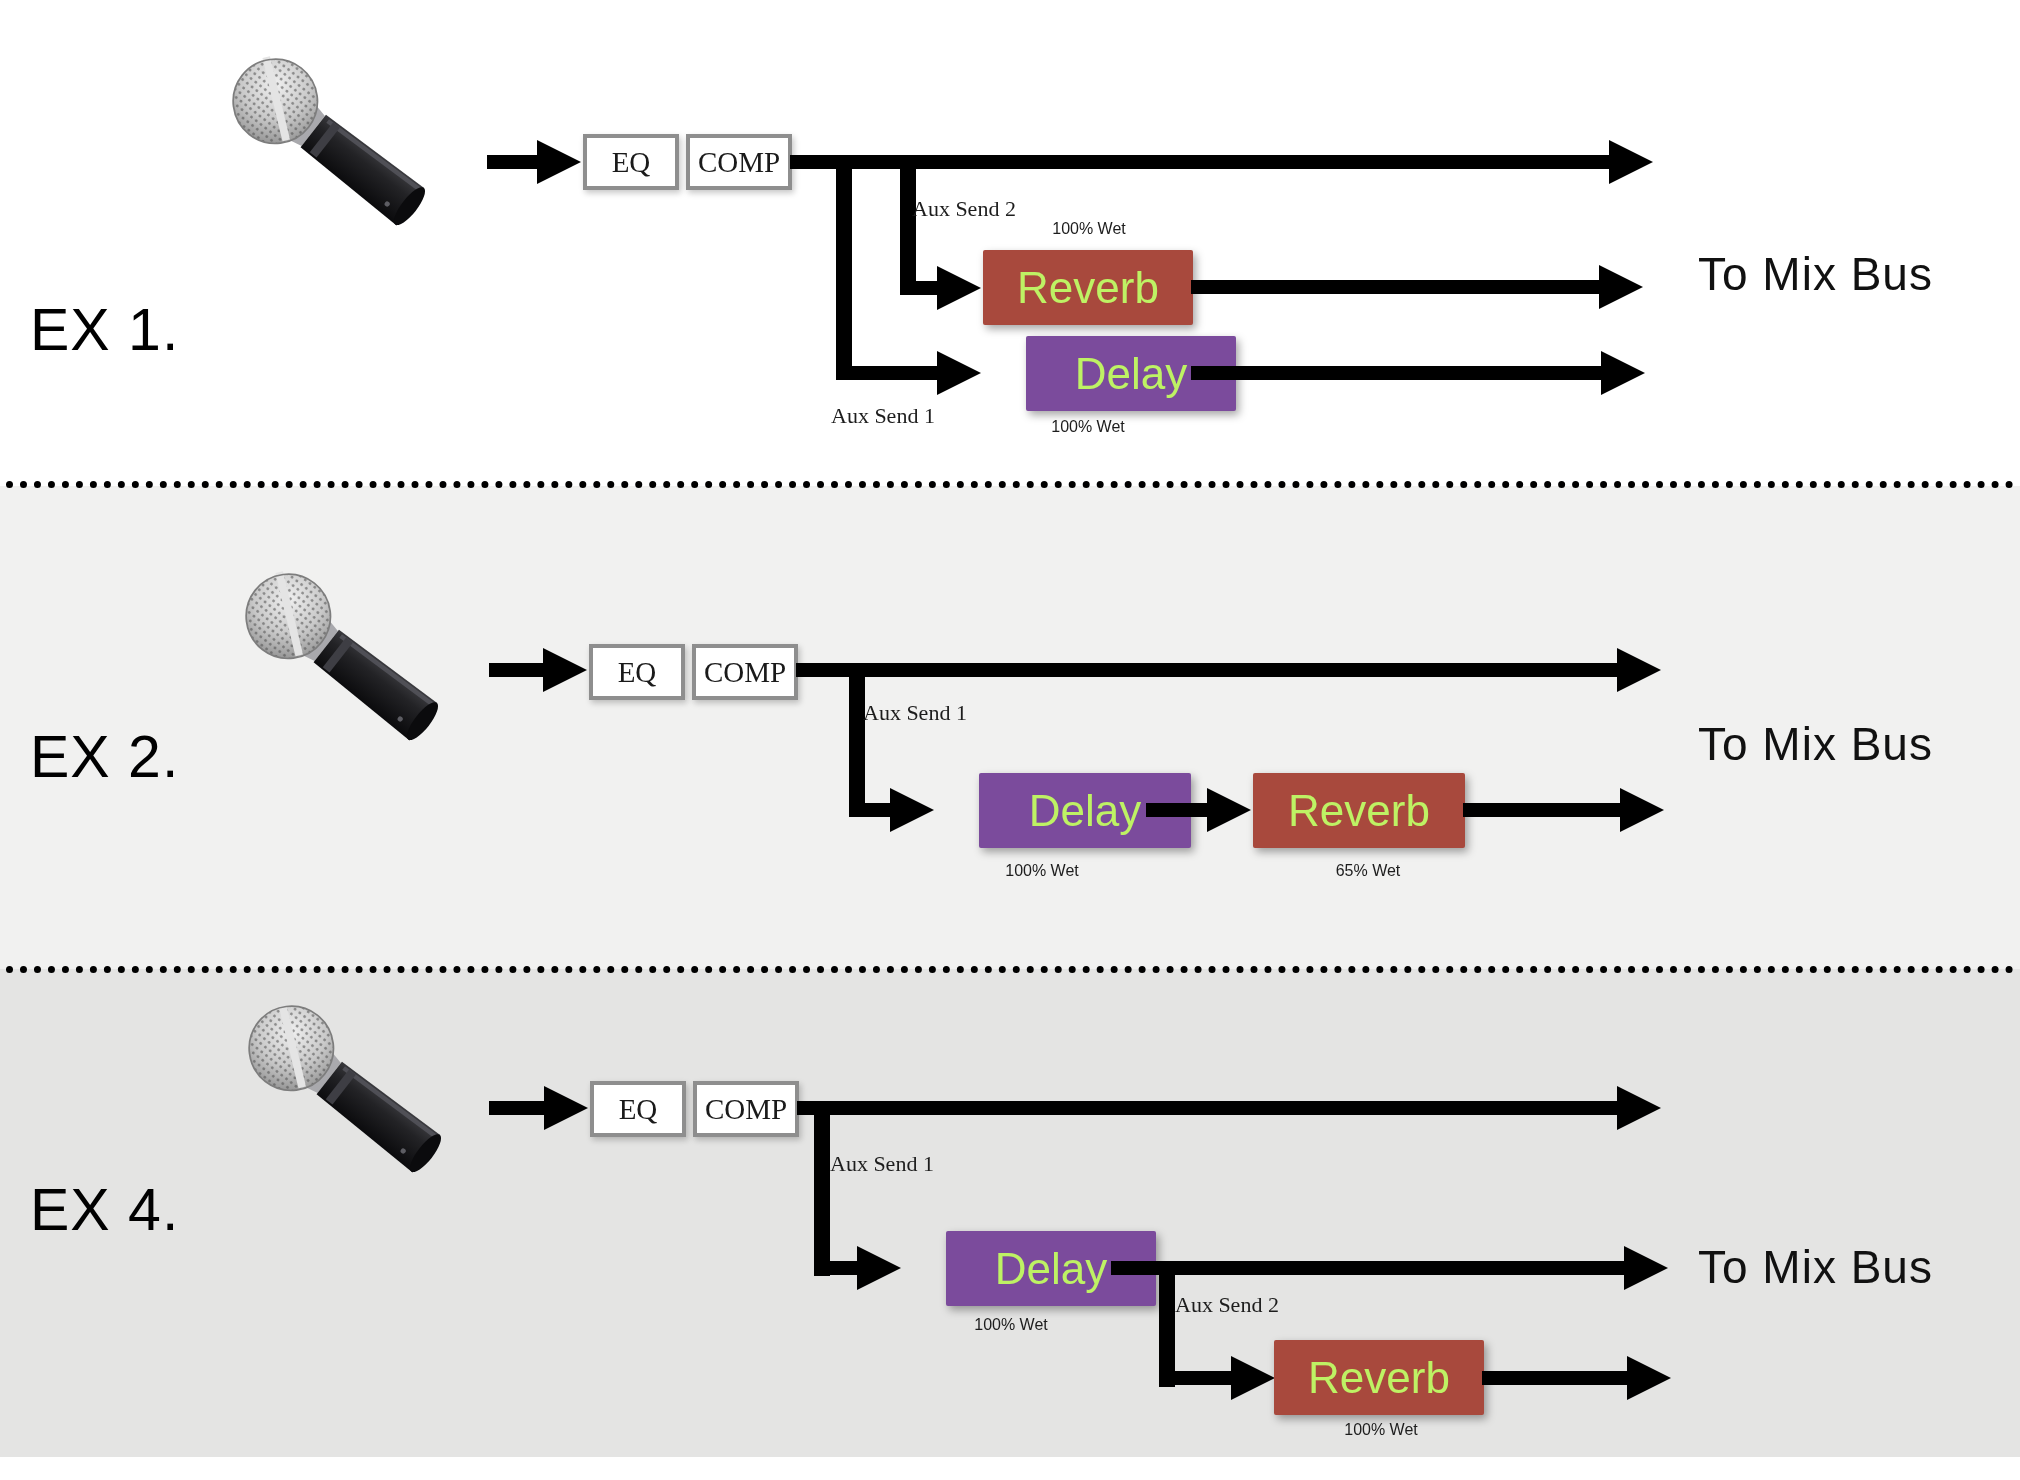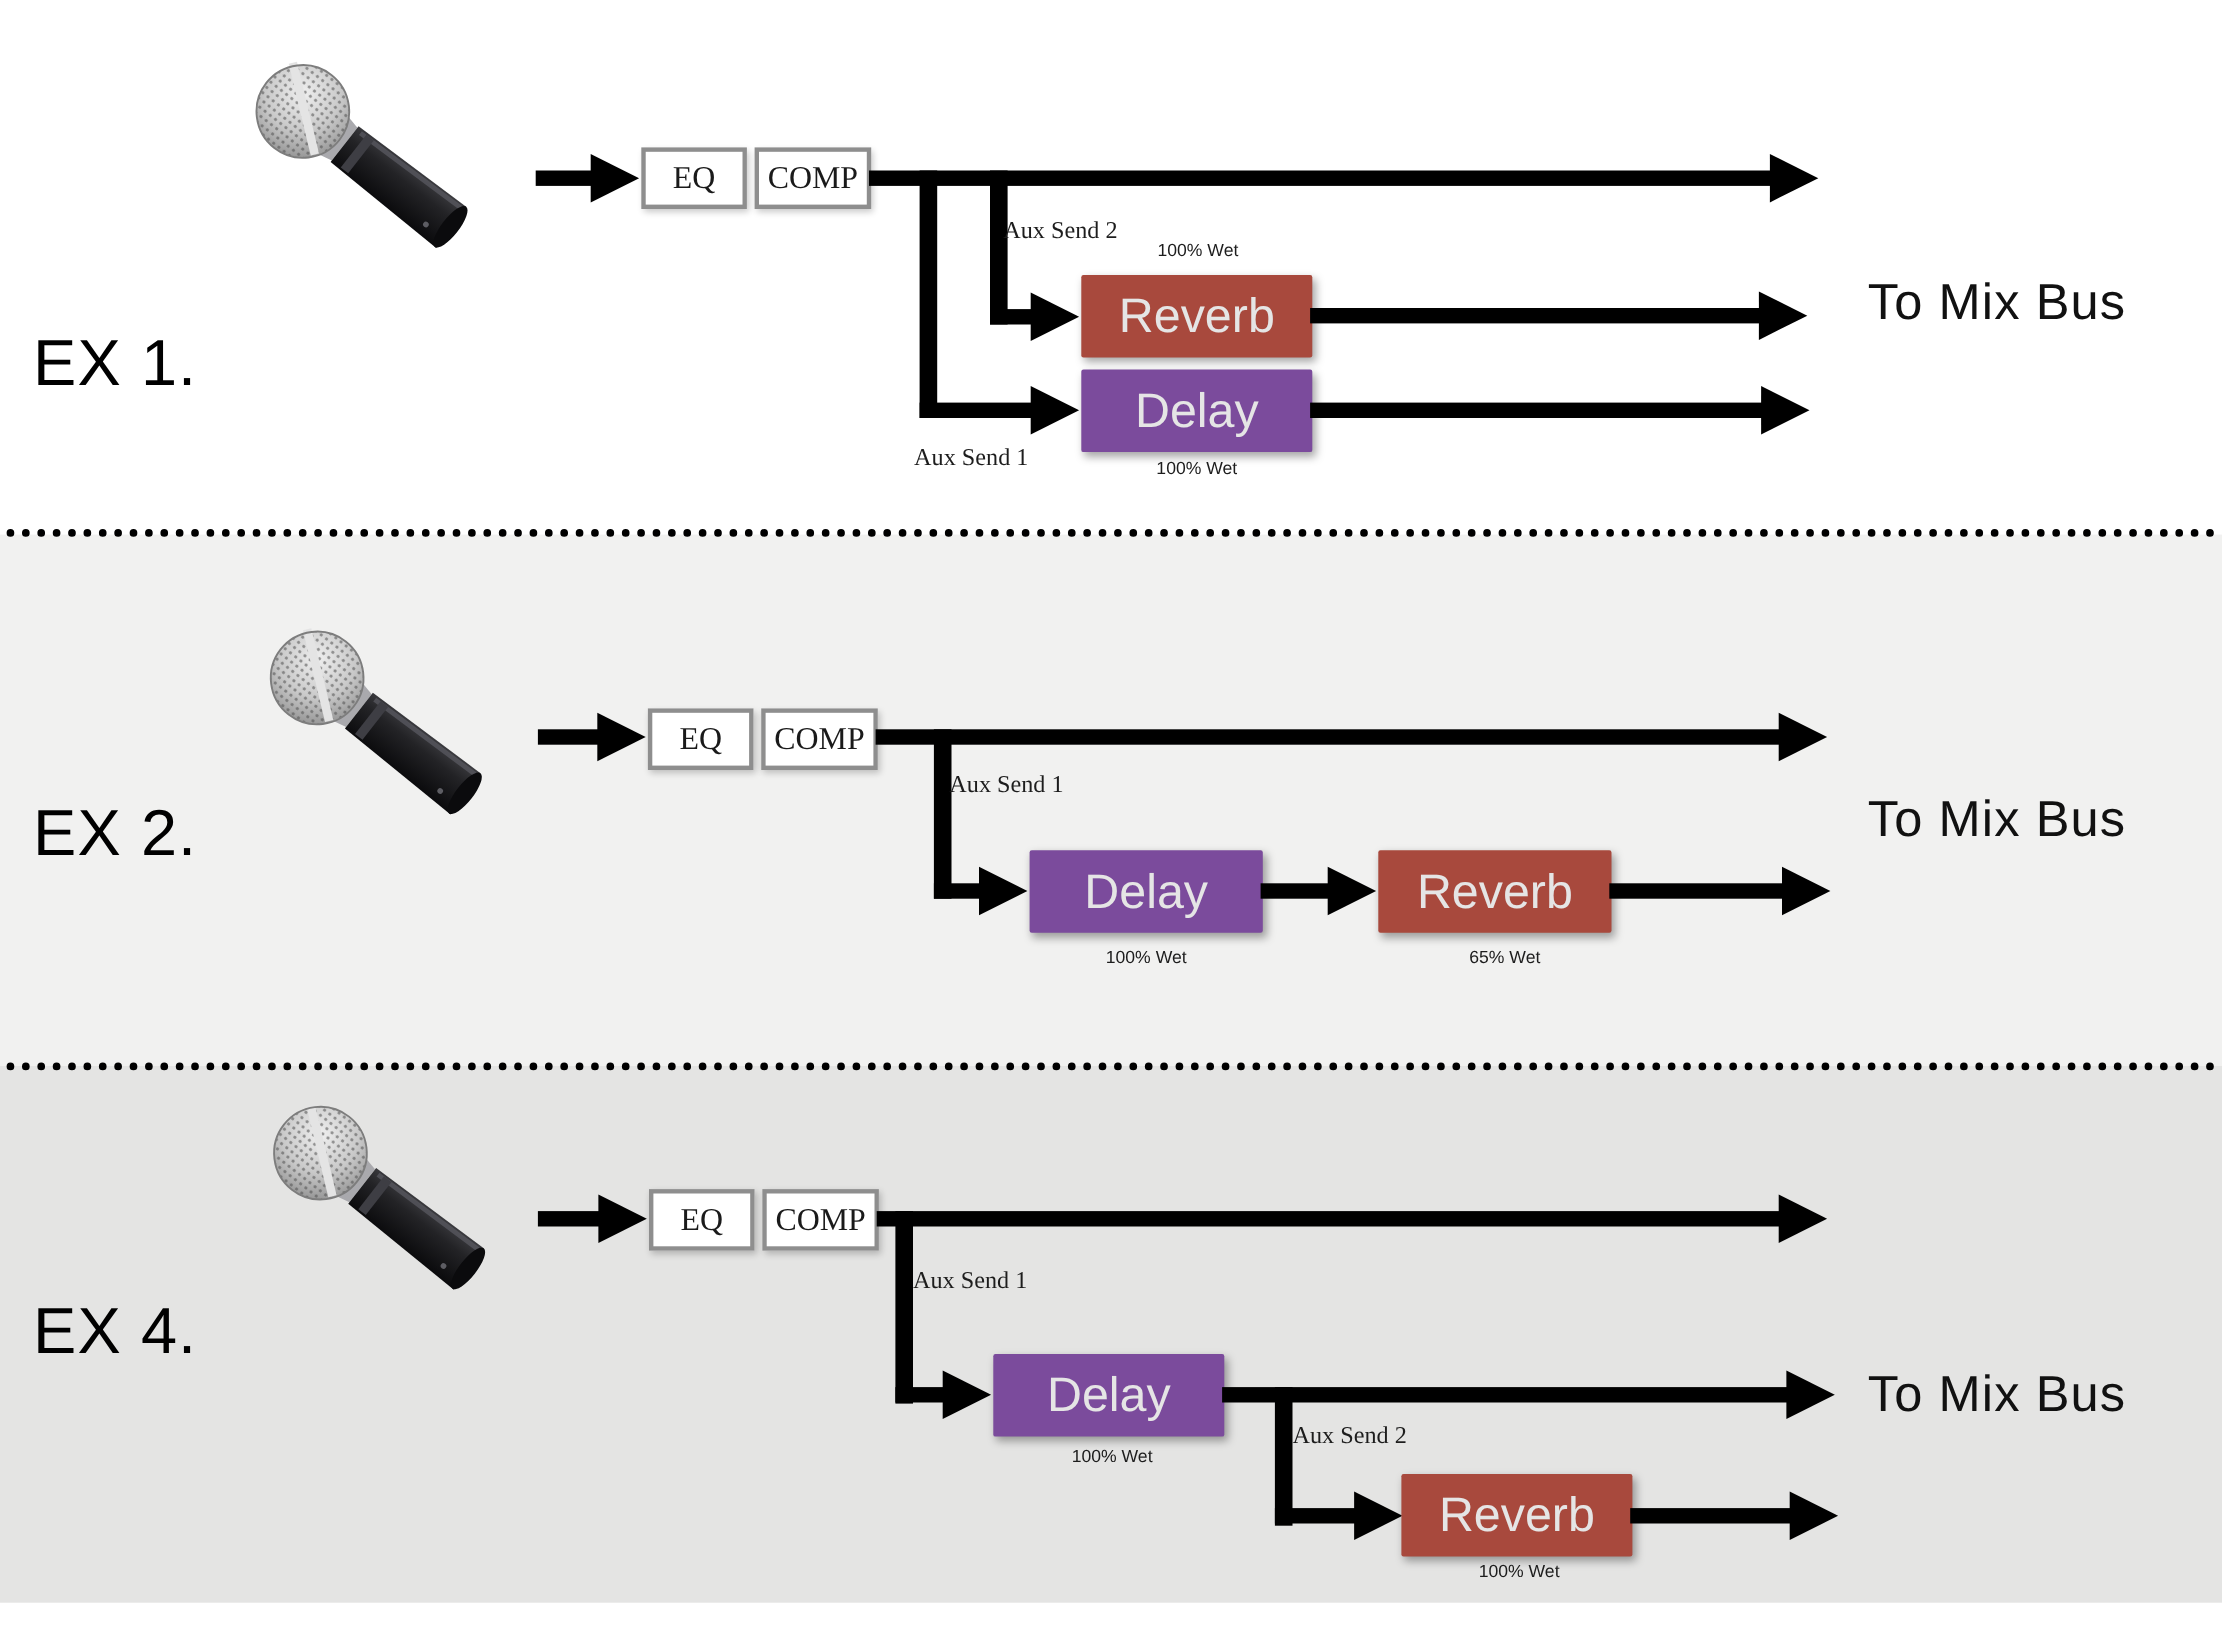--- a/index.html
+++ b/index.html
@@ -26,23 +26,23 @@
   .strip{position:absolute;display:flex;gap:7px;font-family:Liberation Serif, serif;}
   .cell{height:48px;border:4px solid var(--strip-border,#8e8e8e);background:#fff;
         display:flex;align-items:center;justify-content:center;
         font-size:29px;color:#1a1a1a;box-shadow:2px 3px 6px rgba(0,0,0,0.22);}
   .cell.eq{width:88px;}
   .cell.comp{width:98px;}
 
   
   .fx{position:absolute;width:210px;height:75px;border-radius:2px;
       display:flex;align-items:center;justify-content:center;
-      color:#e5e5e5;font-size:44px;box-shadow:3px 4px 8px rgba(0,0,0,0.35);}
+      color:#bef264;font-size:44px;box-shadow:3px 4px 8px rgba(0,0,0,0.35);}
   .fx.reverb{background:var(--reverb-box,#a8493d);}
-  .fx.delay{background:var(--delay-box,#7b4b9c);}
+  .fx.delay{background:var(--delay-box,#7b4b9c);margin-left:43px;}
 
   .small{position:absolute;font-size:22px;color:#1d1d1d;white-space:nowrap;font-family:Liberation Serif, serif;}
   .wet{position:absolute;width:200px;text-align:center;font-size:16px;color:#1d1d1d;white-space:nowrap;}
   .dest{position:absolute;font-size:46px;color:#111;white-space:nowrap;letter-spacing:1px;}
 
   .mic{position:absolute;width:258px;height:215px;}
 </style>
 </head>
 <body>
 

